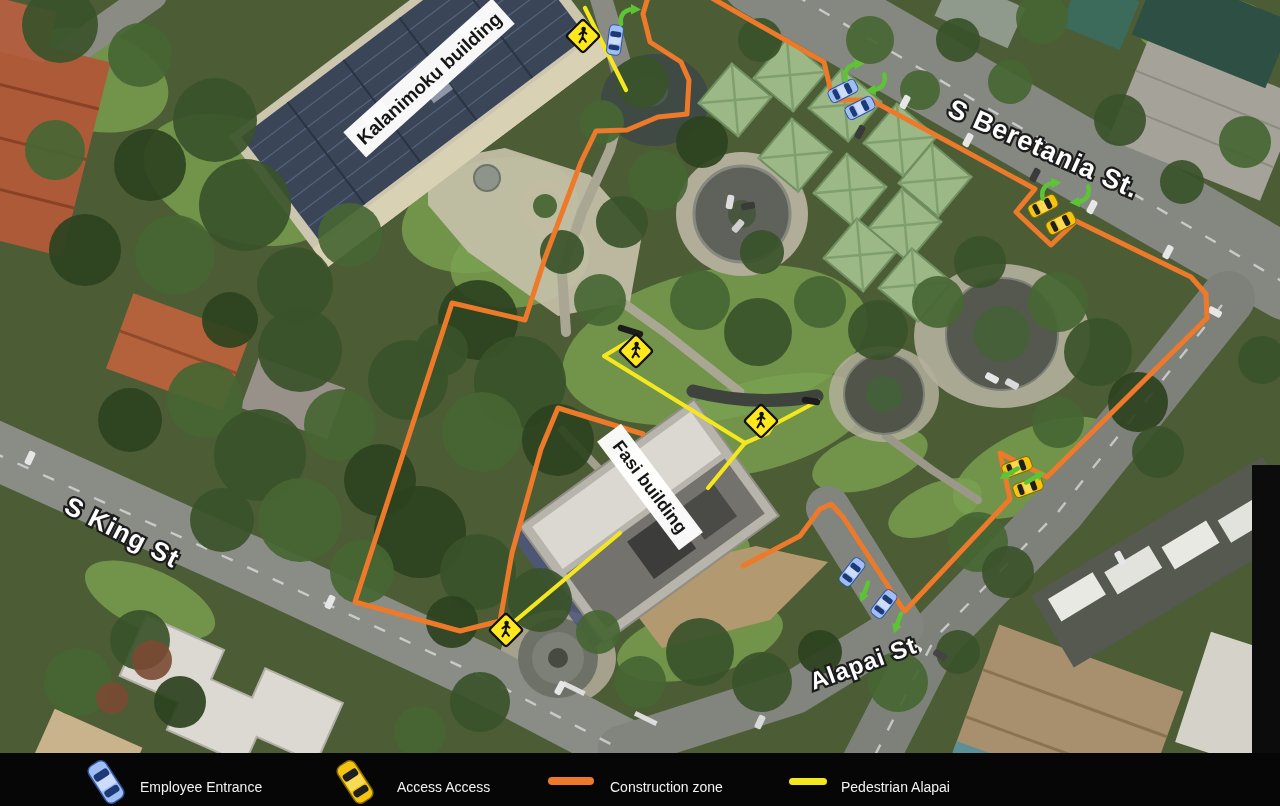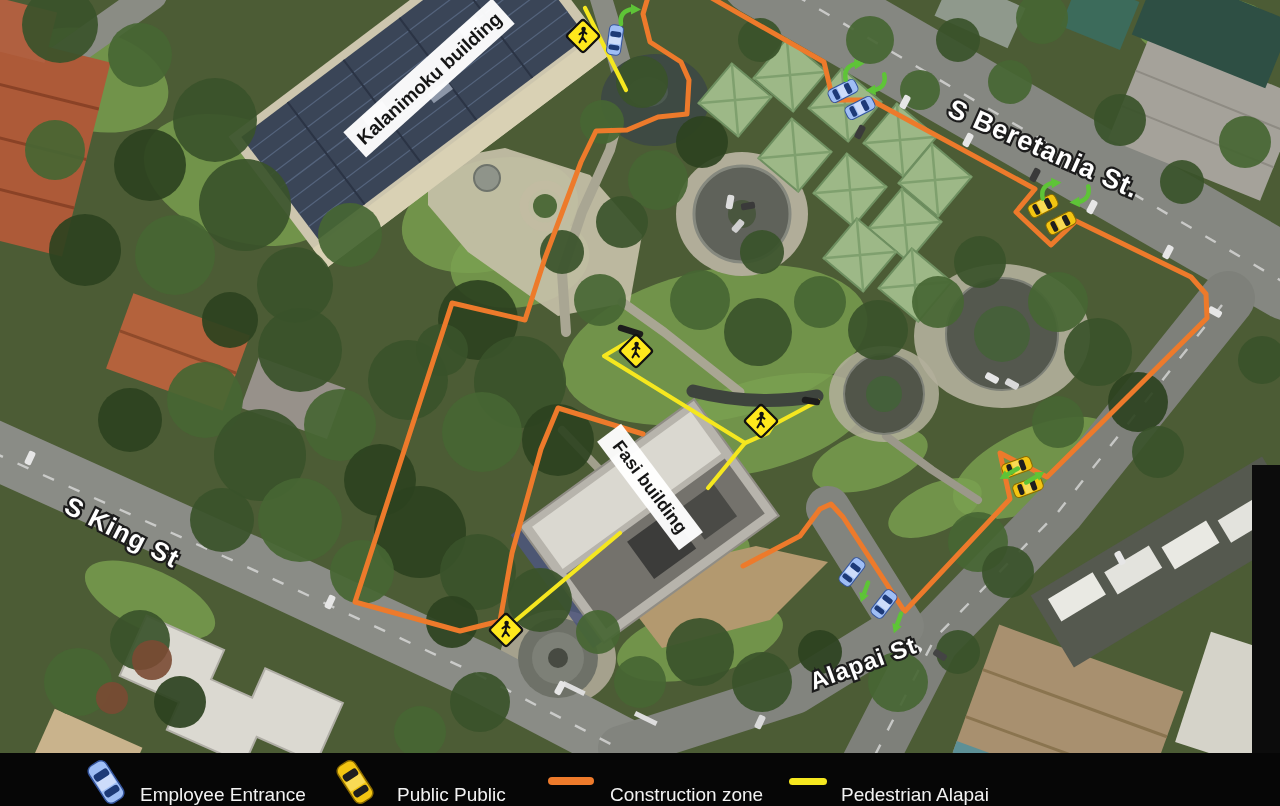--- a/index.html
+++ b/index.html
@@ -6,21 +6,21 @@
   .stage{position:relative;width:1280px;height:806px;overflow:hidden;background:#000;
          font-family:"Liberation Sans",sans-serif;}
   .mapwrap{position:absolute;left:0;top:0;width:1280px;height:753px;}
   svg text{font-family:"Liberation Sans",sans-serif;}
   .street-label{fill:#ffffff;stroke:#1c1c1c;stroke-width:4.5px;paint-order:stroke;
                 font-weight:700;letter-spacing:1px;}
   .bldg-band{fill:#ffffff;opacity:.96;}
   .bldg-text{fill:#151515;font-weight:600;}
   .legend{position:absolute;left:0;top:753px;width:1280px;height:53px;background:#060606;}
   .lgi{position:absolute;top:2px;}
-  .lgt{position:absolute;top:15px;height:38px;line-height:53px;color:#f2f2f2;font-size:19px;}
+  .lgt{position:absolute;top:8px;height:38px;line-height:53px;color:#f2f2f2;font-size:14px;}
   .swatch{position:absolute;border-radius:4px;}
   .swatch.orange{left:548px;top:24px;width:46px;height:8px;background:#ed7a2b;}
   .swatch.yellow{left:789px;top:25px;width:38px;height:7px;background:#f5e71f;}
 </style>
 </head>
 <body>
 
 <div class="stage">
 
   <svg width="0" height="0" style="position:absolute" aria-hidden="true">
@@ -395,21 +395,21 @@
 
   <div class="legend">
     <svg class="lgi" style="left:82px" width="48" height="51" viewBox="0 0 48 51">
       <use href="#car-blue" transform="translate(24,27) rotate(-33) scale(1.45)"></use>
     </svg>
     <div class="lgt" style="left:140px">Employee Entrance</div>
 
     <svg class="lgi" style="left:331px" width="48" height="51" viewBox="0 0 48 51">
       <use href="#car-yellow" transform="translate(24,27) rotate(-33) scale(1.45)"></use>
     </svg>
-    <div class="lgt" style="left:397px">Public Public</div>
+    <div class="lgt" style="left:397px">Access Access</div>
 
     <div class="swatch orange"></div>
     <div class="lgt" style="left:610px">Construction zone</div>
 
     <div class="swatch yellow"></div>
     <div class="lgt" style="left:841px">Pedestrian Alapai</div>
   </div>
 </div>
 
 </body></html>

